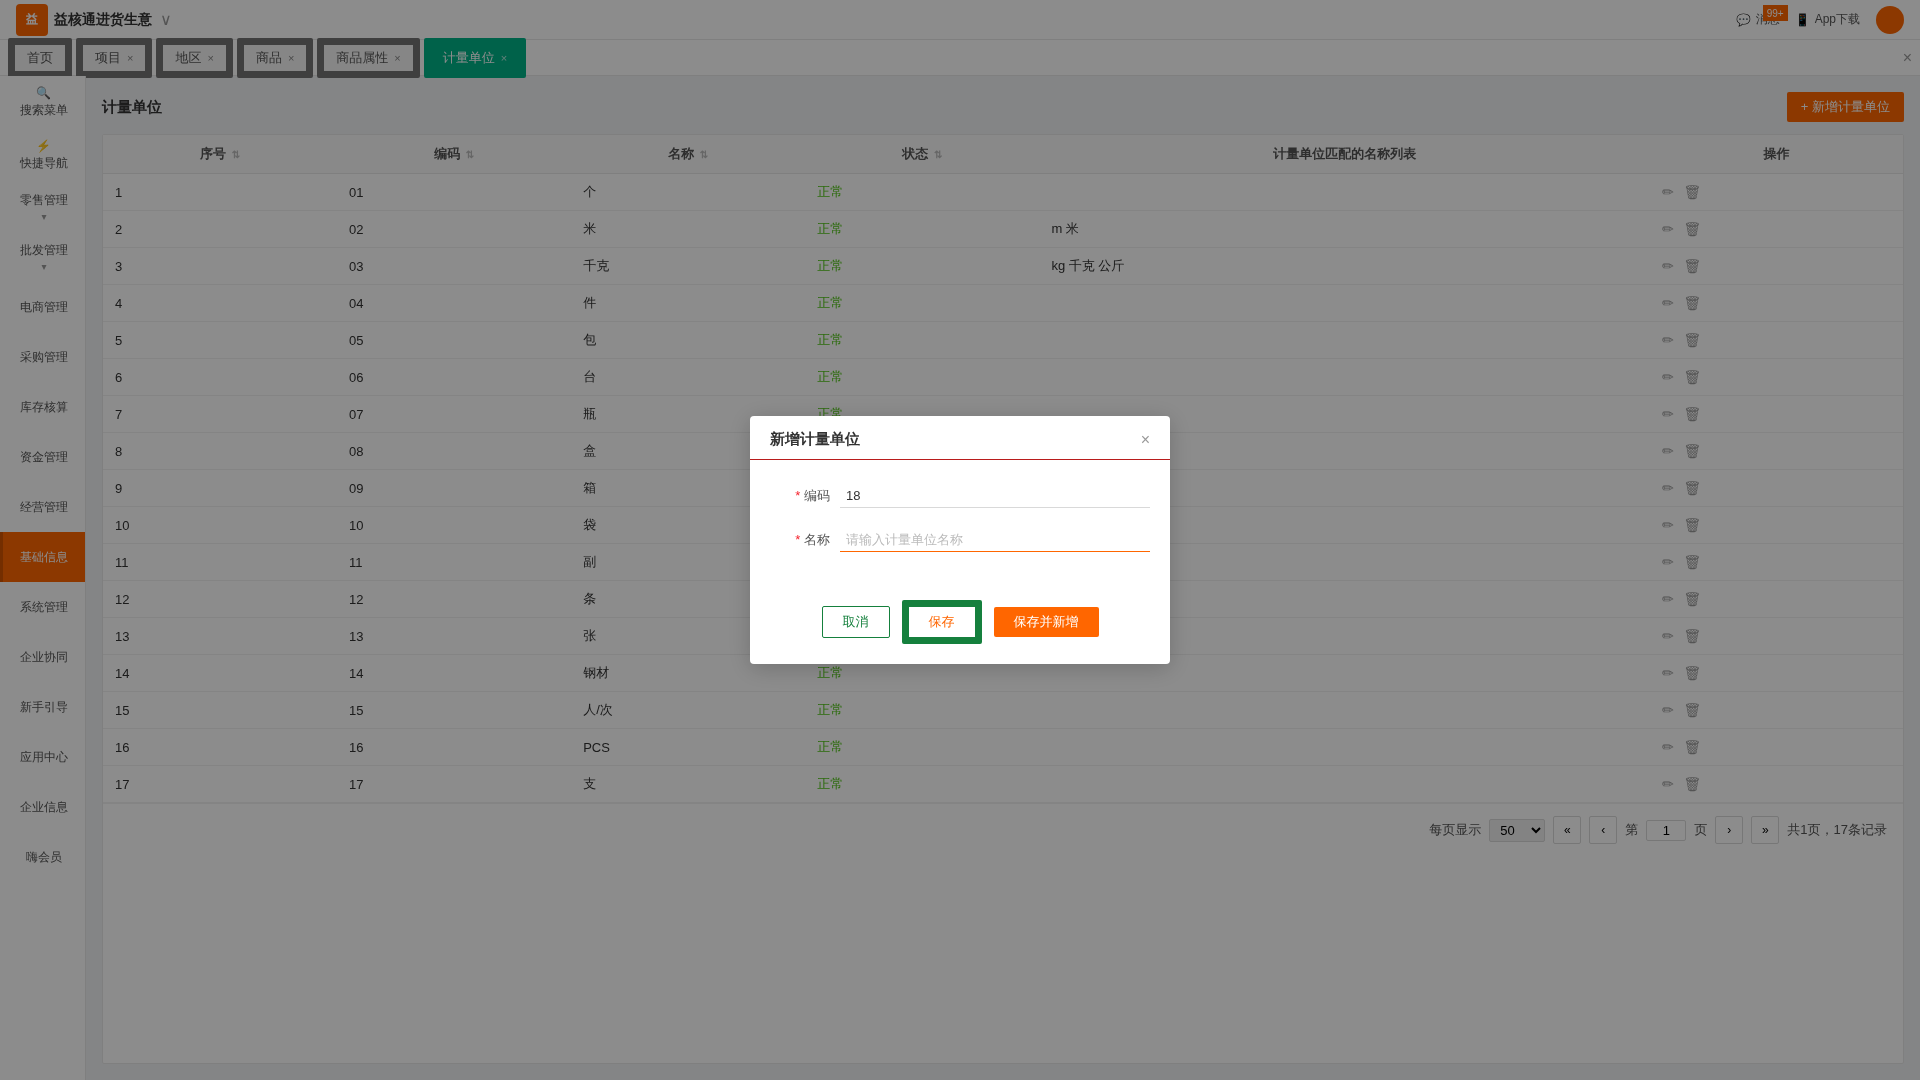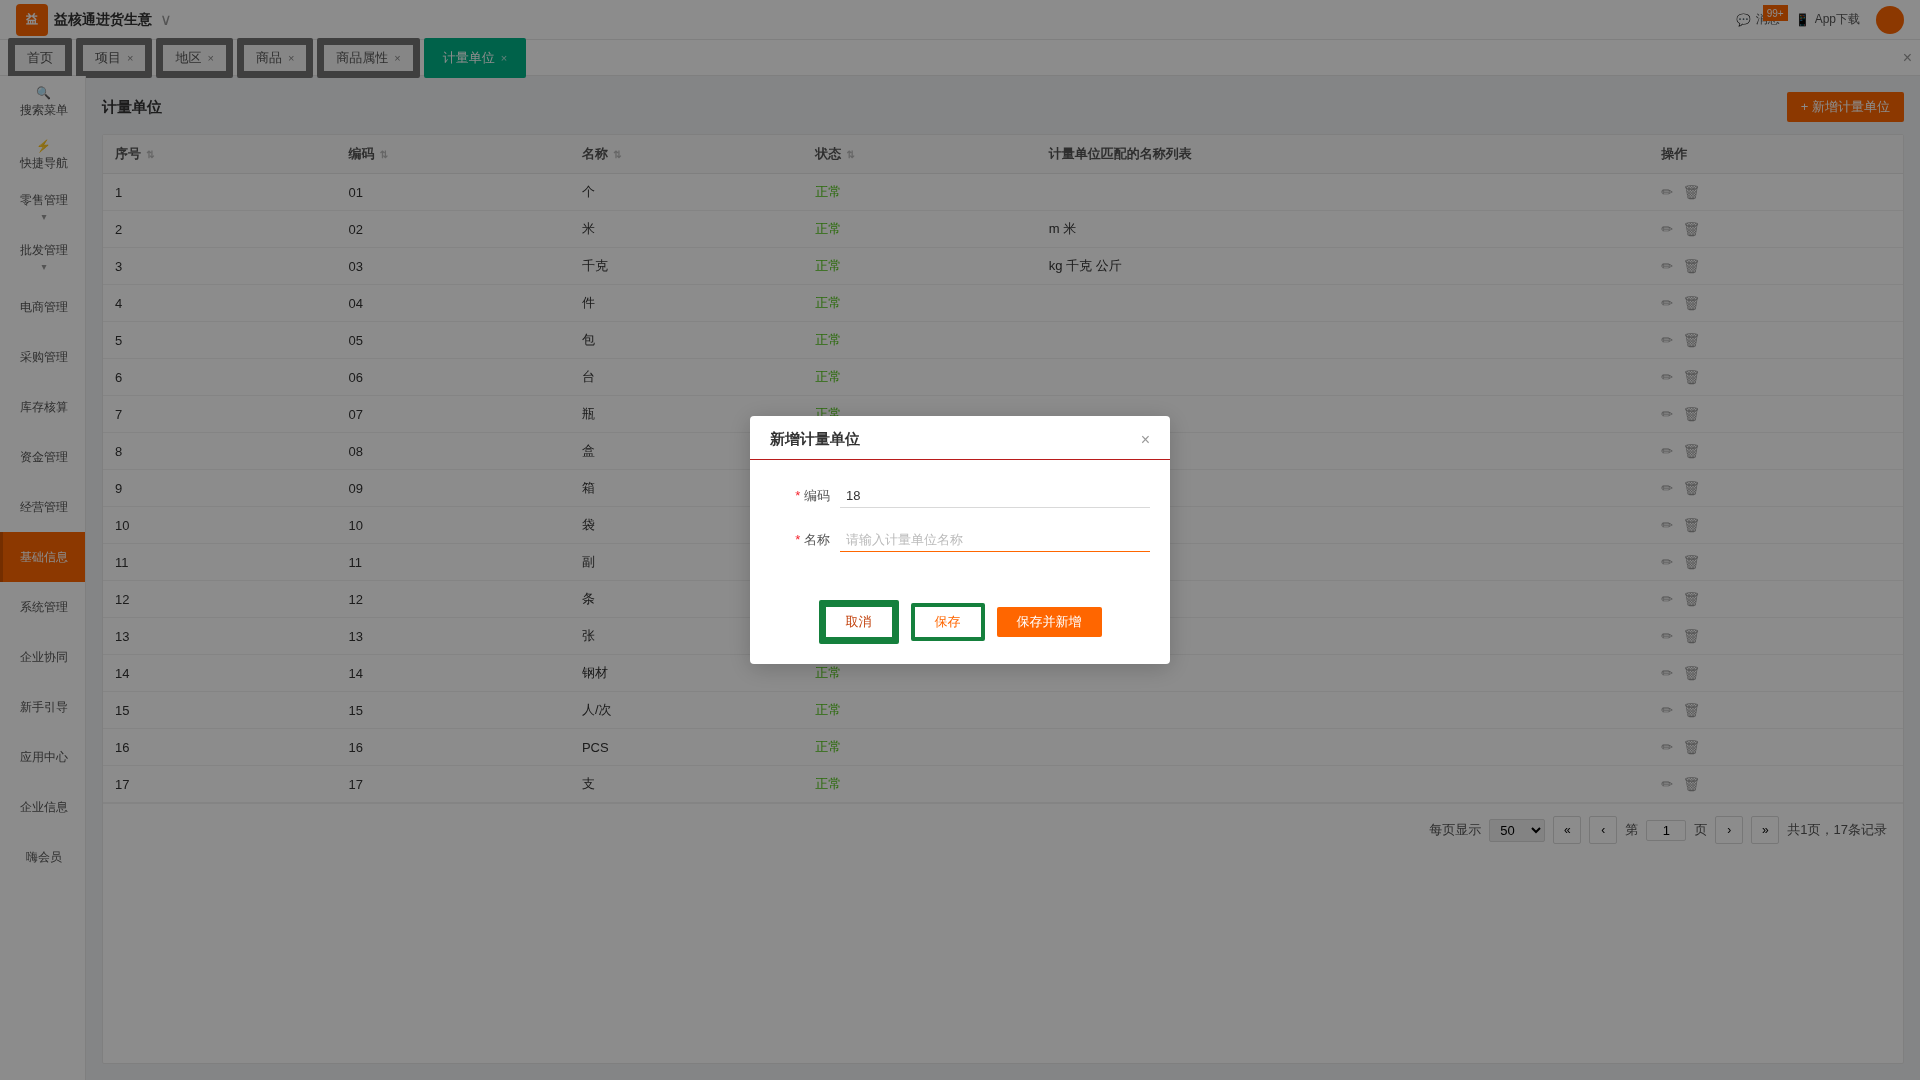--- a/index.html
+++ b/index.html
@@ -40,21 +40,21 @@
 
     
     .page-header { display: flex; align-items: center; justify-content: space-between; margin-bottom: 12px; }
     .page-title { font-size: 15px; font-weight: bold; color: #333; }
     .btn-add { background: #f60; color: #fff; border: none; padding: 6px 14px; border-radius: 2px; cursor: pointer; font-size: 13px; }
 
     
     .table-wrap { background: #fff; border-radius: 2px; border: 1px solid #e8e8e8; overflow: hidden; flex: 1; }
     table { width: 100%; border-collapse: collapse; }
     thead tr { background: #fafafa; border-bottom: 1px solid #e8e8e8; }
-    thead th { padding: 10px 12px; text-align: left; font-weight: 600; color: #555; font-size: 13px; white-space: nowrap; font-family: Liberation Serif, serif; }
+    thead th { padding: 10px 12px; text-align: center; font-weight: 600; color: #555; font-size: 13px; white-space: nowrap; }
     thead th .sort-icon { color: #bbb; font-size: 10px; margin-left: 2px; }
     tbody tr { border-bottom: 1px solid #f0f0f0; }
     tbody td { padding: 9px 12px; color: #333; font-size: 13px; }
     .status-normal { color: #52c41a; }
     .op-btn { color: #999; cursor: pointer; font-size: 14px; margin-right: 6px; }
 
     
     .pagination { display: flex; align-items: center; justify-content: flex-end; padding: 12px 16px; gap: 8px; font-size: 13px; color: #555; border-top: 1px solid #f0f0f0; background: #fff; }
     .pagination select { border: 1px solid #d9d9d9; padding: 2px 6px; border-radius: 2px; font-size: 13px; }
     .pag-btn { width: 28px; height: 28px; border: 1px solid #d9d9d9; background: #fff; cursor: pointer; border-radius: 2px; display: flex; align-items: center; justify-content: center; font-size: 12px; }
@@ -69,22 +69,22 @@
     .dialog-title { font-size: 15px; font-weight: bold; color: #333; }
     .dialog-close { cursor: pointer; color: #999; font-size: 16px; }
     .dialog-body { padding: 24px 20px 16px; }
     .form-item { display: flex; align-items: center; margin-bottom: 20px; }
     .form-label { width: 60px; text-align: right; color: #555; font-size: 13px; margin-right: 10px; flex-shrink: 0; }
     .form-label.required::before { content: "* "; color: #f5222d; }
     .form-input { flex: 1; border: none; border-bottom: 1px solid #d9d9d9; padding: 4px 6px; font-size: 13px; outline: none; color: #333; }
     .form-input.active { border-bottom-color: #f60; }
     .form-input::placeholder { color: #bbb; }
     .dialog-footer { display: flex; align-items: center; justify-content: center; gap: 12px; padding: 12px 20px 20px; }
-    .btn-cancel { padding: 6px 20px; border: 7px solid #15803d; background: #fff; border-radius: 2px; cursor: pointer; font-size: 13px; color: #c2410c; }
-    .btn-save { padding: 6px 20px; border: 4px solid #15803d; background: #fff; color: #f60; border-radius: 2px; cursor: pointer; font-size: 13px; }
+    .btn-cancel { padding: 6px 20px; border: 1px solid #15803d; background: #fff; border-radius: 2px; cursor: pointer; font-size: 13px; color: #15803d; }
+    .btn-save { padding: 6px 20px; border: 7px solid #15803d; background: #fff; color: #f60; border-radius: 2px; cursor: pointer; font-size: 13px; }
     .btn-save-add { padding: 6px 20px; border: none; background: #f60; color: #fff; border-radius: 2px; cursor: pointer; font-size: 13px; }
   </style>
 </head>
 <body>
 
 <div class="topbar">
   <div class="topbar-left">
     <div class="logo-area">
       <div class="logo-icon">益</div>
       <span class="logo-text">益核通进货生意</span>

